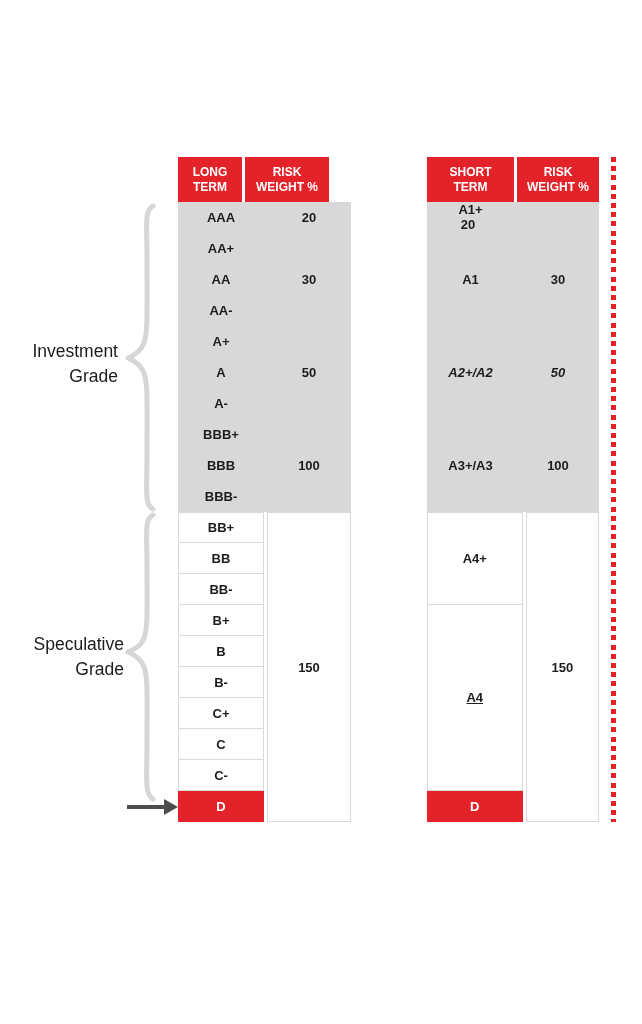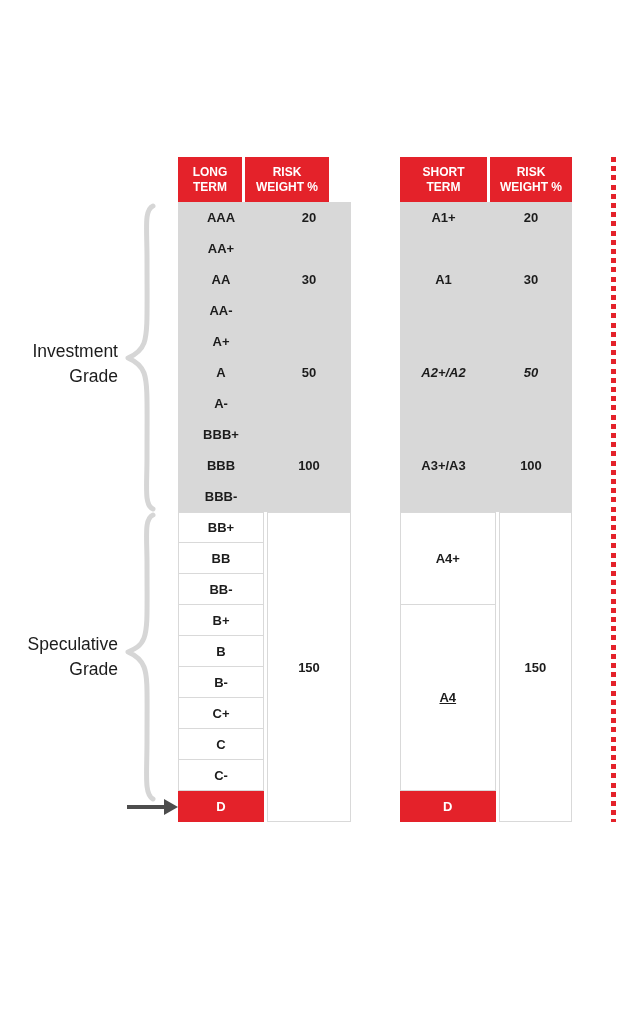--- a/index.html
+++ b/index.html
@@ -12,46 +12,46 @@
   html,body{margin:0;padding:0;background:#fff;}
   .canvas{
     position:relative;width:642px;height:1024px;background:#fff;overflow:hidden;
     font-family:"Liberation Sans",sans-serif;color:var(--ink);
   }
   .overlay{position:absolute;left:0;top:0;width:642px;height:1024px;pointer-events:none;}
 
   
   .side-label{position:absolute;text-align:right;font-size:17.5px;line-height:25px;color:var(--ink);}
   .inv-label{left:14px;width:104px;top:339px;}
-  .spec-label{left:6px;width:112px;top:632px;}
+  .spec-label{left:12px;width:112px;top:632px;}
 
   
   .tbl{position:absolute;top:157px;}
   .lt{left:178px;width:173px;}
-  .st{left:400px;width:172px;}
+  .st{left:427px;width:172px;}
 
   .hdr{display:flex;height:45px;}
   .hcell{
     background:var(--red);color:#fff;font-weight:bold;font-size:12px;line-height:1.25;
     display:flex;align-items:center;justify-content:center;text-align:center;padding:0 4px;box-sizing:border-box;
   }
   .lt .hc1{width:64px;margin-right:3px;}
   .lt .hc2{width:84px;}
   .st .hc1{width:87px;margin-right:3px;}
   .st .hc2{width:82px;}
 
   .inv-band{position:relative;height:310px;background:var(--band);}
   .grow{display:flex;height:31px;text-align:center;}
   .cellc{display:flex;align-items:center;justify-content:center;font-weight:bold;font-size:13px;}
   .lt .rc{width:86px;margin-right:3px;}
   .lt .wc{width:84px;}
   .st .rc{width:87px;margin-right:3px;}
   .st .wc{width:82px;}
   .strow{position:absolute;left:0;width:100%;height:31px;display:flex;}
-  .st-r0{top:0;} .st-r1{top:62px;} .st-r2{top:155px;font-style:italic;} .st-r3{top:248px;}
+  .st-r0{top:0;flex-direction:column;} .st-r1{top:62px;} .st-r2{top:155px;font-style:italic;} .st-r3{top:248px;}
 
   .spec-band{display:flex;height:310px;}
   .spec-col{display:flex;flex-direction:column;}
   .lt .spec-col{width:86px;margin-right:3px;}
   .st .spec-col{width:107px;margin-right:3px;}
   .scell{
     height:31px;box-sizing:border-box;border:1px solid var(--border);background:#fff;
     display:flex;align-items:center;justify-content:center;font-weight:bold;font-size:13px;
   }
   .scell + .scell{border-top:0;}

